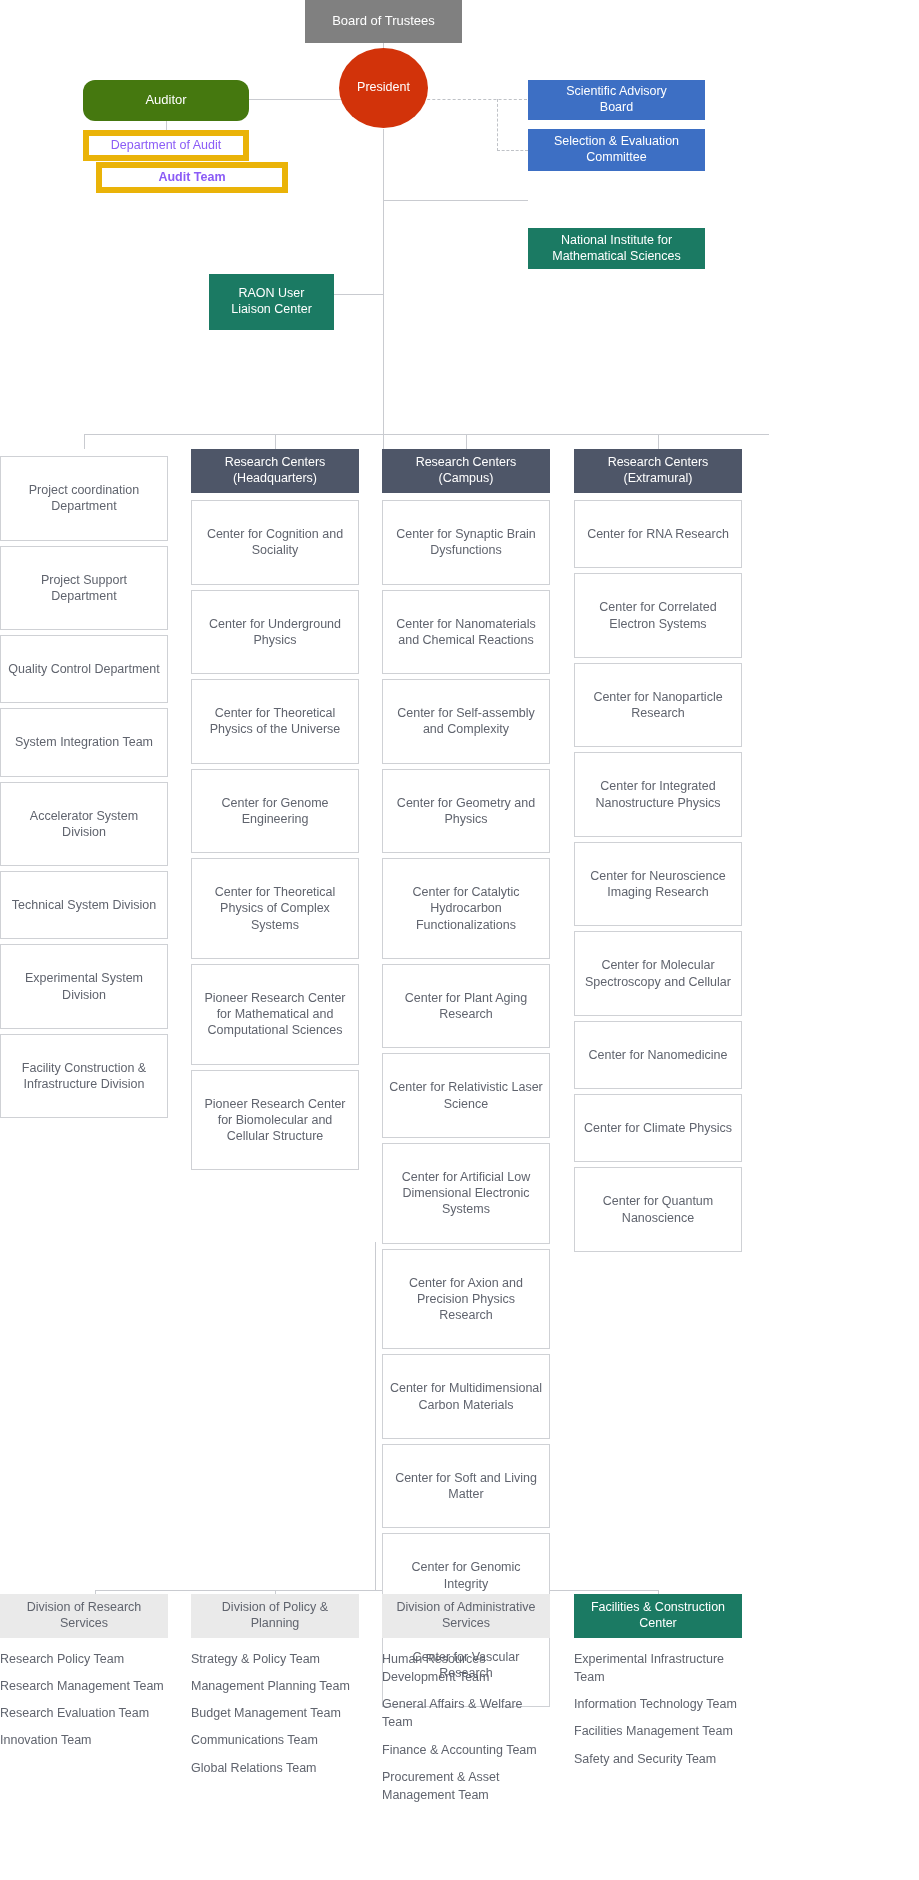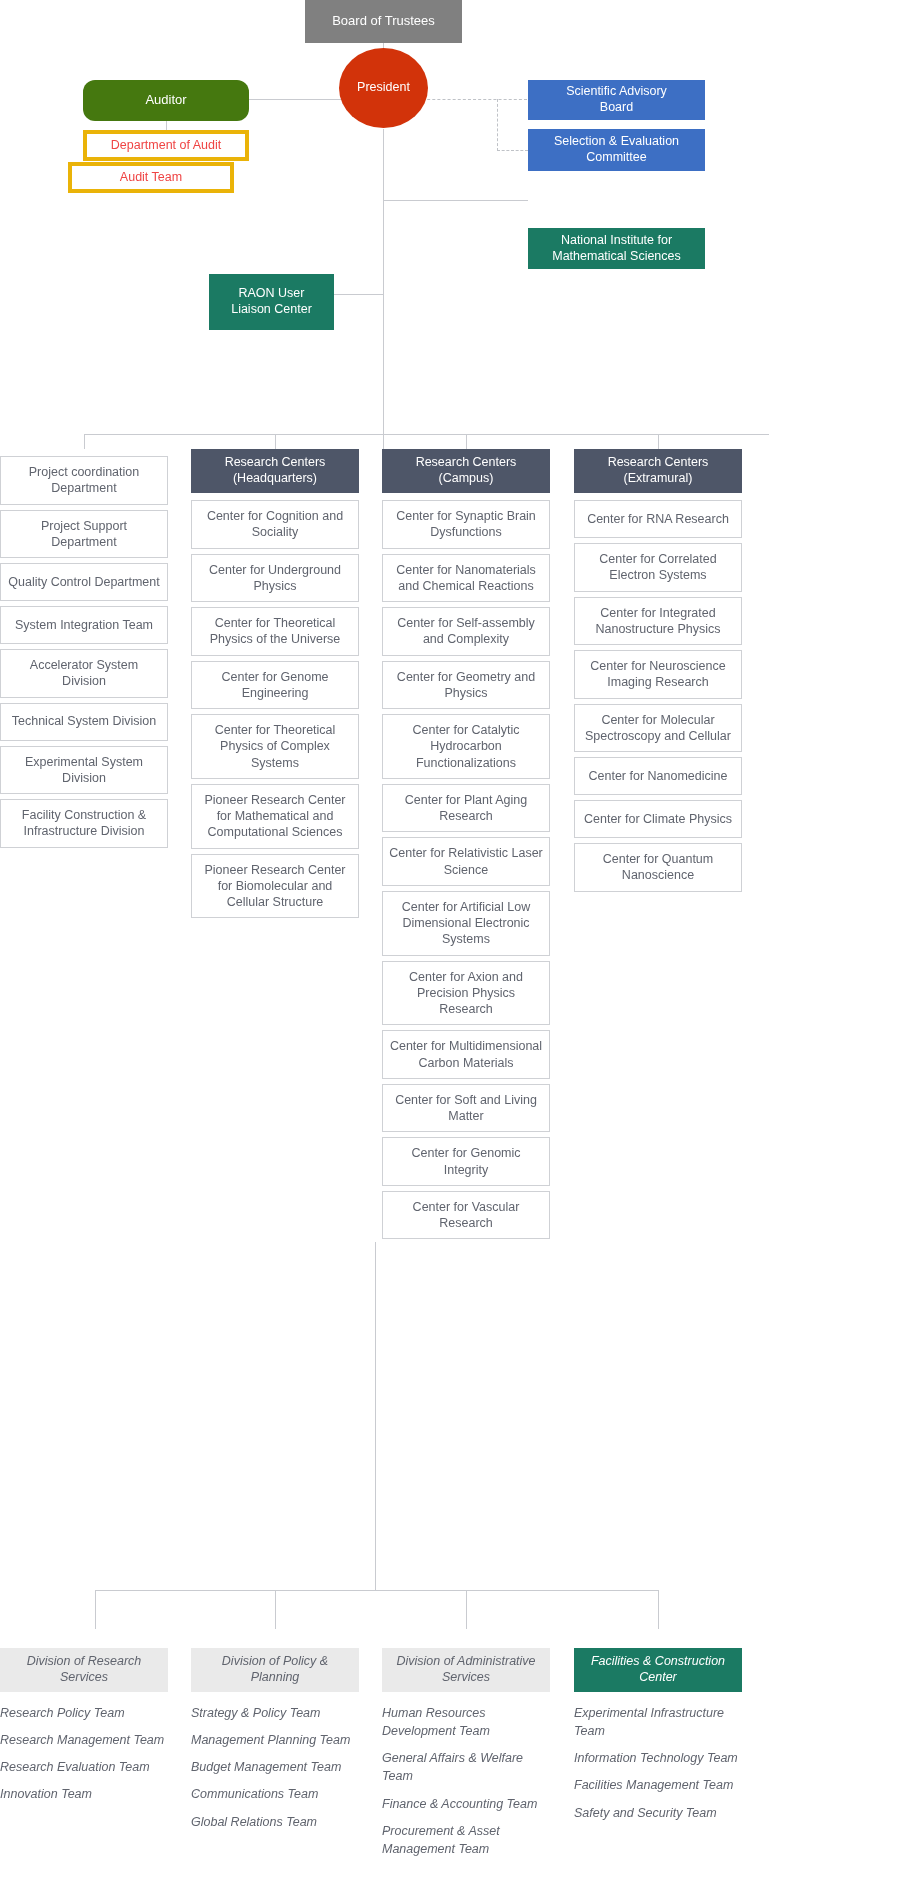--- a/index.html
+++ b/index.html
@@ -27,21 +27,21 @@
     display:flex;align-items:center;justify-content:center;
     text-align:center;
     line-height:1.25;
     font-size:12.5px;
     padding:4px 20px;
   }
   .node.grey{background:#808080;color:#ffffff;font-size:13px;}
   .node.green{background:#45780f;color:#ffffff;font-size:13px;}
   .node.blue{background:#3d6fc4;color:#ffffff;font-size:12.5px;}
   .node.teal{background:#1b7a63;color:#ffffff;font-size:12.5px;}
-  .node.plain{background:#ffffff;border:4px solid #eab308;color:#ef4444;font-size:12.5px;}
+  .node.plain{background:#ffffff;border:6px solid #eab308;color:#8b5cf6;font-size:12.5px;}
   .node.president{
     background:#d2330a;color:#ffffff;border-radius:50%;
     font-size:12.5px;
   }
 
   
   .col{position:absolute;top:449px;width:168px;}
   .col-head{
     box-sizing:border-box;
     background:#4e5668;color:#ffffff;
@@ -51,26 +51,26 @@
   }
   .col-list{margin-top:7px;}
   .cell{
     box-sizing:border-box;
     background:#ffffff;border:1px solid #cfd1d5;
     margin-bottom:5px;
     display:flex;align-items:center;justify-content:center;
     text-align:center;
     font-size:12.5px;line-height:1.3;
     color:#60646e;
-    padding:7px 6px;
+    padding:25px 6px;
     min-height:38px;
   }
 
   
-  .div-col{position:absolute;top:1648px;width:168px;font-style:italic;}
+  .div-col{position:absolute;top:1594px;width:168px;}
   .div-head{
     box-sizing:border-box;
     background:#eaeaea;color:#60646e;
     min-height:44px;
     display:flex;align-items:center;justify-content:center;
     text-align:center;font-size:12.5px;line-height:1.25;
     padding:4px 6px;
   }
   .div-head.teal-head{background:#1b7a63;color:#ffffff;}
   .div-list{margin-top:12px;padding:0;list-style:none;}
@@ -119,21 +119,21 @@
   <div class="ln v" style="left:658px;top:1590px;height:39px;"></div>
 
   <div class="node grey" style="left:305px;top:0px;width:157px;height:43px;">Board of Trustees</div>
 
   <div class="node president" style="left:339px;top:48px;width:89px;height:80px;">President</div>
 
   <div class="node green" style="left:83px;top:80px;width:166px;height:41px;border-radius:12px;">Auditor</div>
 
   <div class="node plain" style="left:83px;top:130px;width:166px;height:31px;">Department of Audit</div>
 
-  <div class="node plain" style="left:68px;top:162px;width:166px;height:31px;">Audit Team</div>
+  <div class="node plain" style="left:96px;top:162px;width:192px;height:31px;font-weight:bold;">Audit Team</div>
 
   <div class="node blue" style="left:528px;top:80px;width:177px;height:40px;">Scientific Advisory Board</div>
 
   <div class="node blue" style="left:528px;top:129px;width:177px;height:42px;">Selection &amp; Evaluation Committee</div>
 
   <div class="node teal" style="left:528px;top:180px;width:177px;height:41px;margin-top:48px;">National Institute for Mathematical Sciences</div>
 
   <div class="node teal" style="left:209px;top:274px;width:125px;height:56px;">RAON User Liaison Center</div>
 
   <div class="col" style="left:0px;">
@@ -179,20 +179,21 @@
         <div class="cell">Center for Genomic Integrity</div>
         <div class="cell">Center for Vascular Research</div>
       </div>
   </div>
 
   <div class="col" style="left:574px;">
     <div class="col-head">Research Centers<br>(Extramural)</div>
     <div class="col-list">
         <div class="cell">Center for RNA Research</div>
         <div class="cell">Center for Correlated Electron Systems</div>
+        <div class="cell">Center for Nanoparticle Research</div>
         <div class="cell">Center for Integrated Nanostructure Physics</div>
         <div class="cell">Center for Neuroscience Imaging Research</div>
         <div class="cell">Center for Molecular Spectroscopy and Cellular</div>
         <div class="cell">Center for Nanomedicine</div>
         <div class="cell">Center for Climate Physics</div>
         <div class="cell">Center for Quantum Nanoscience</div>
       </div>
   </div>
 
   <div class="div-col" style="left:0px;">

